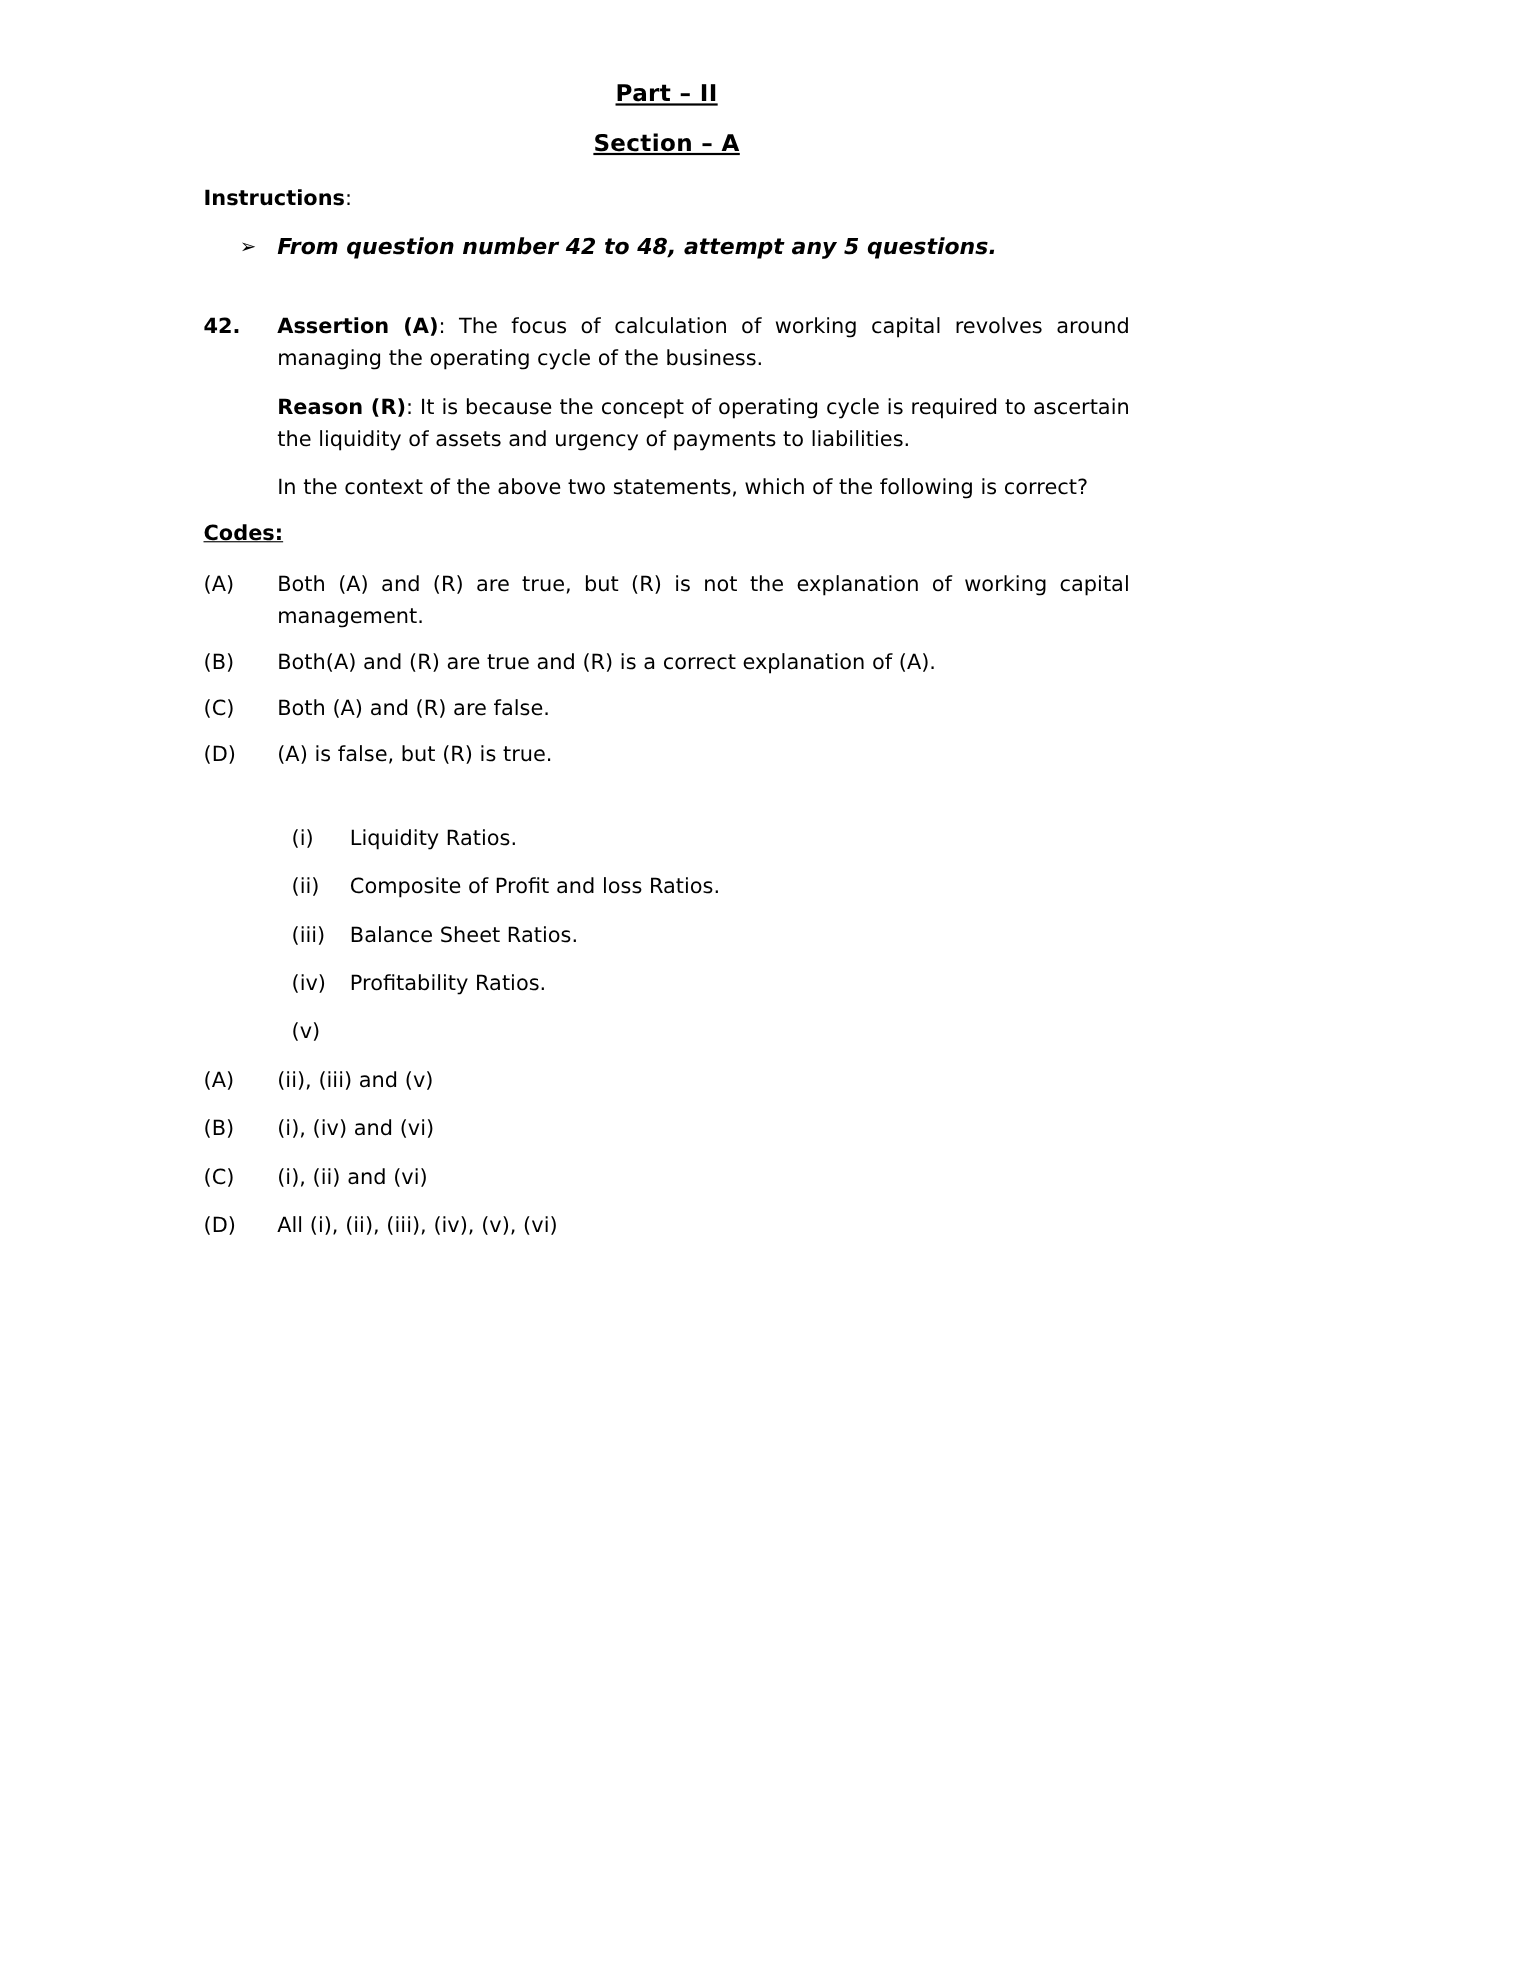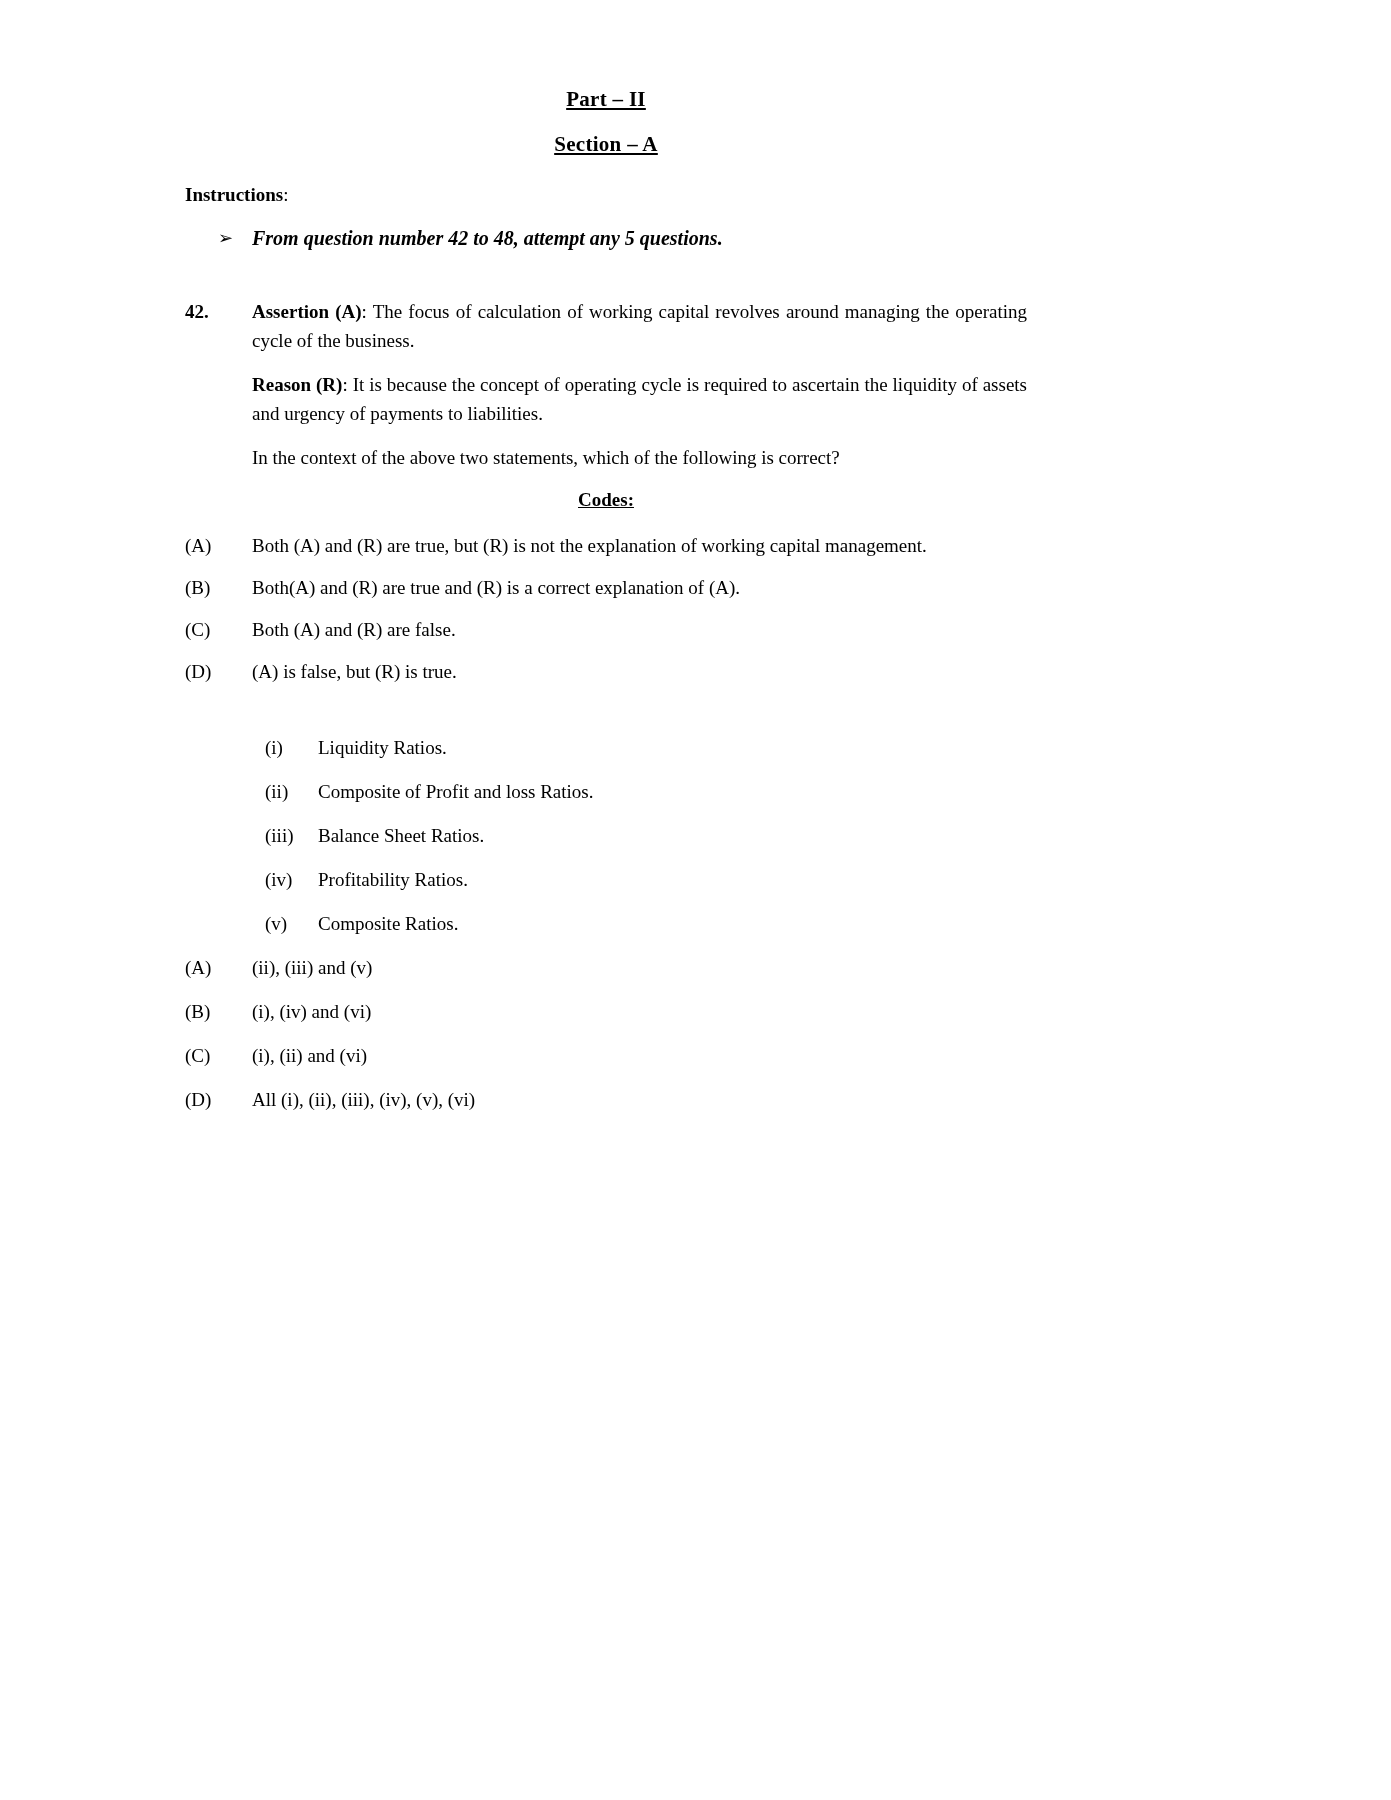--- a/index.html
+++ b/index.html
@@ -7,26 +7,25 @@
   body {
     width: 1391px;
     height: 1800px;
     font-family: "DejaVu Sans", "Liberation Sans", sans-serif;
     color: #000000;
     position: relative;
     overflow: hidden;
   }
   .content {
     position: absolute;
-    top: 86px;
+    top: 72px;
     left: 185px;
     width: 842px;
     font-size: 19px;
     line-height: 29px;
-    font-family: Liberation Serif, serif;
   }
   .title {
     font-size: 21px;
     font-weight: bold;
     text-decoration: underline;
     text-align: center;
     line-height: 27px;
     margin-bottom: 18px;
     letter-spacing: 0.3px;
   }
@@ -56,21 +55,20 @@
   }
   .q-body { flex: 1; text-align: justify; }
   .q-body p { margin-bottom: 15px; }
   .q-body p:last-child { margin-bottom: 0; margin-top: 14px; }
   .bold { font-weight: bold; }
   .codes-heading {
     font-weight: bold;
     text-decoration: underline;
     margin-bottom: 17px;
     margin-top: 13px;
-    text-align: center;
   }
   .opt-row {
     display: flex;
     margin-bottom: 13px;
   }
   .opt-key { width: 67px; flex-shrink: 0; }
   .opt-text { flex: 1; text-align: justify; }
   .q43-block { margin-top: 47px; }
   .q43-block .q-body p { margin-bottom: 17px; }
   .sub-row {
@@ -143,21 +141,20 @@
       <div class="sub-row">
         <span class="sub-key">(iii)</span>
         <span class="sub-text">Balance Sheet Ratios.</span>
       </div>
       <div class="sub-row">
         <span class="sub-key">(iv)</span>
         <span class="sub-text">Profitability Ratios.</span>
       </div>
       <div class="sub-row">
         <span class="sub-key">(v)</span>
-        <span class="sub-text">Composite Ratios.</span>
       </div>
     </div>
 
     <div class="opts-43">
       <div class="opt-row">
         <span class="opt-key">(A)</span>
         <span class="opt-text">(ii), (iii) and (v)</span>
       </div>
       <div class="opt-row">
         <span class="opt-key">(B)</span>

